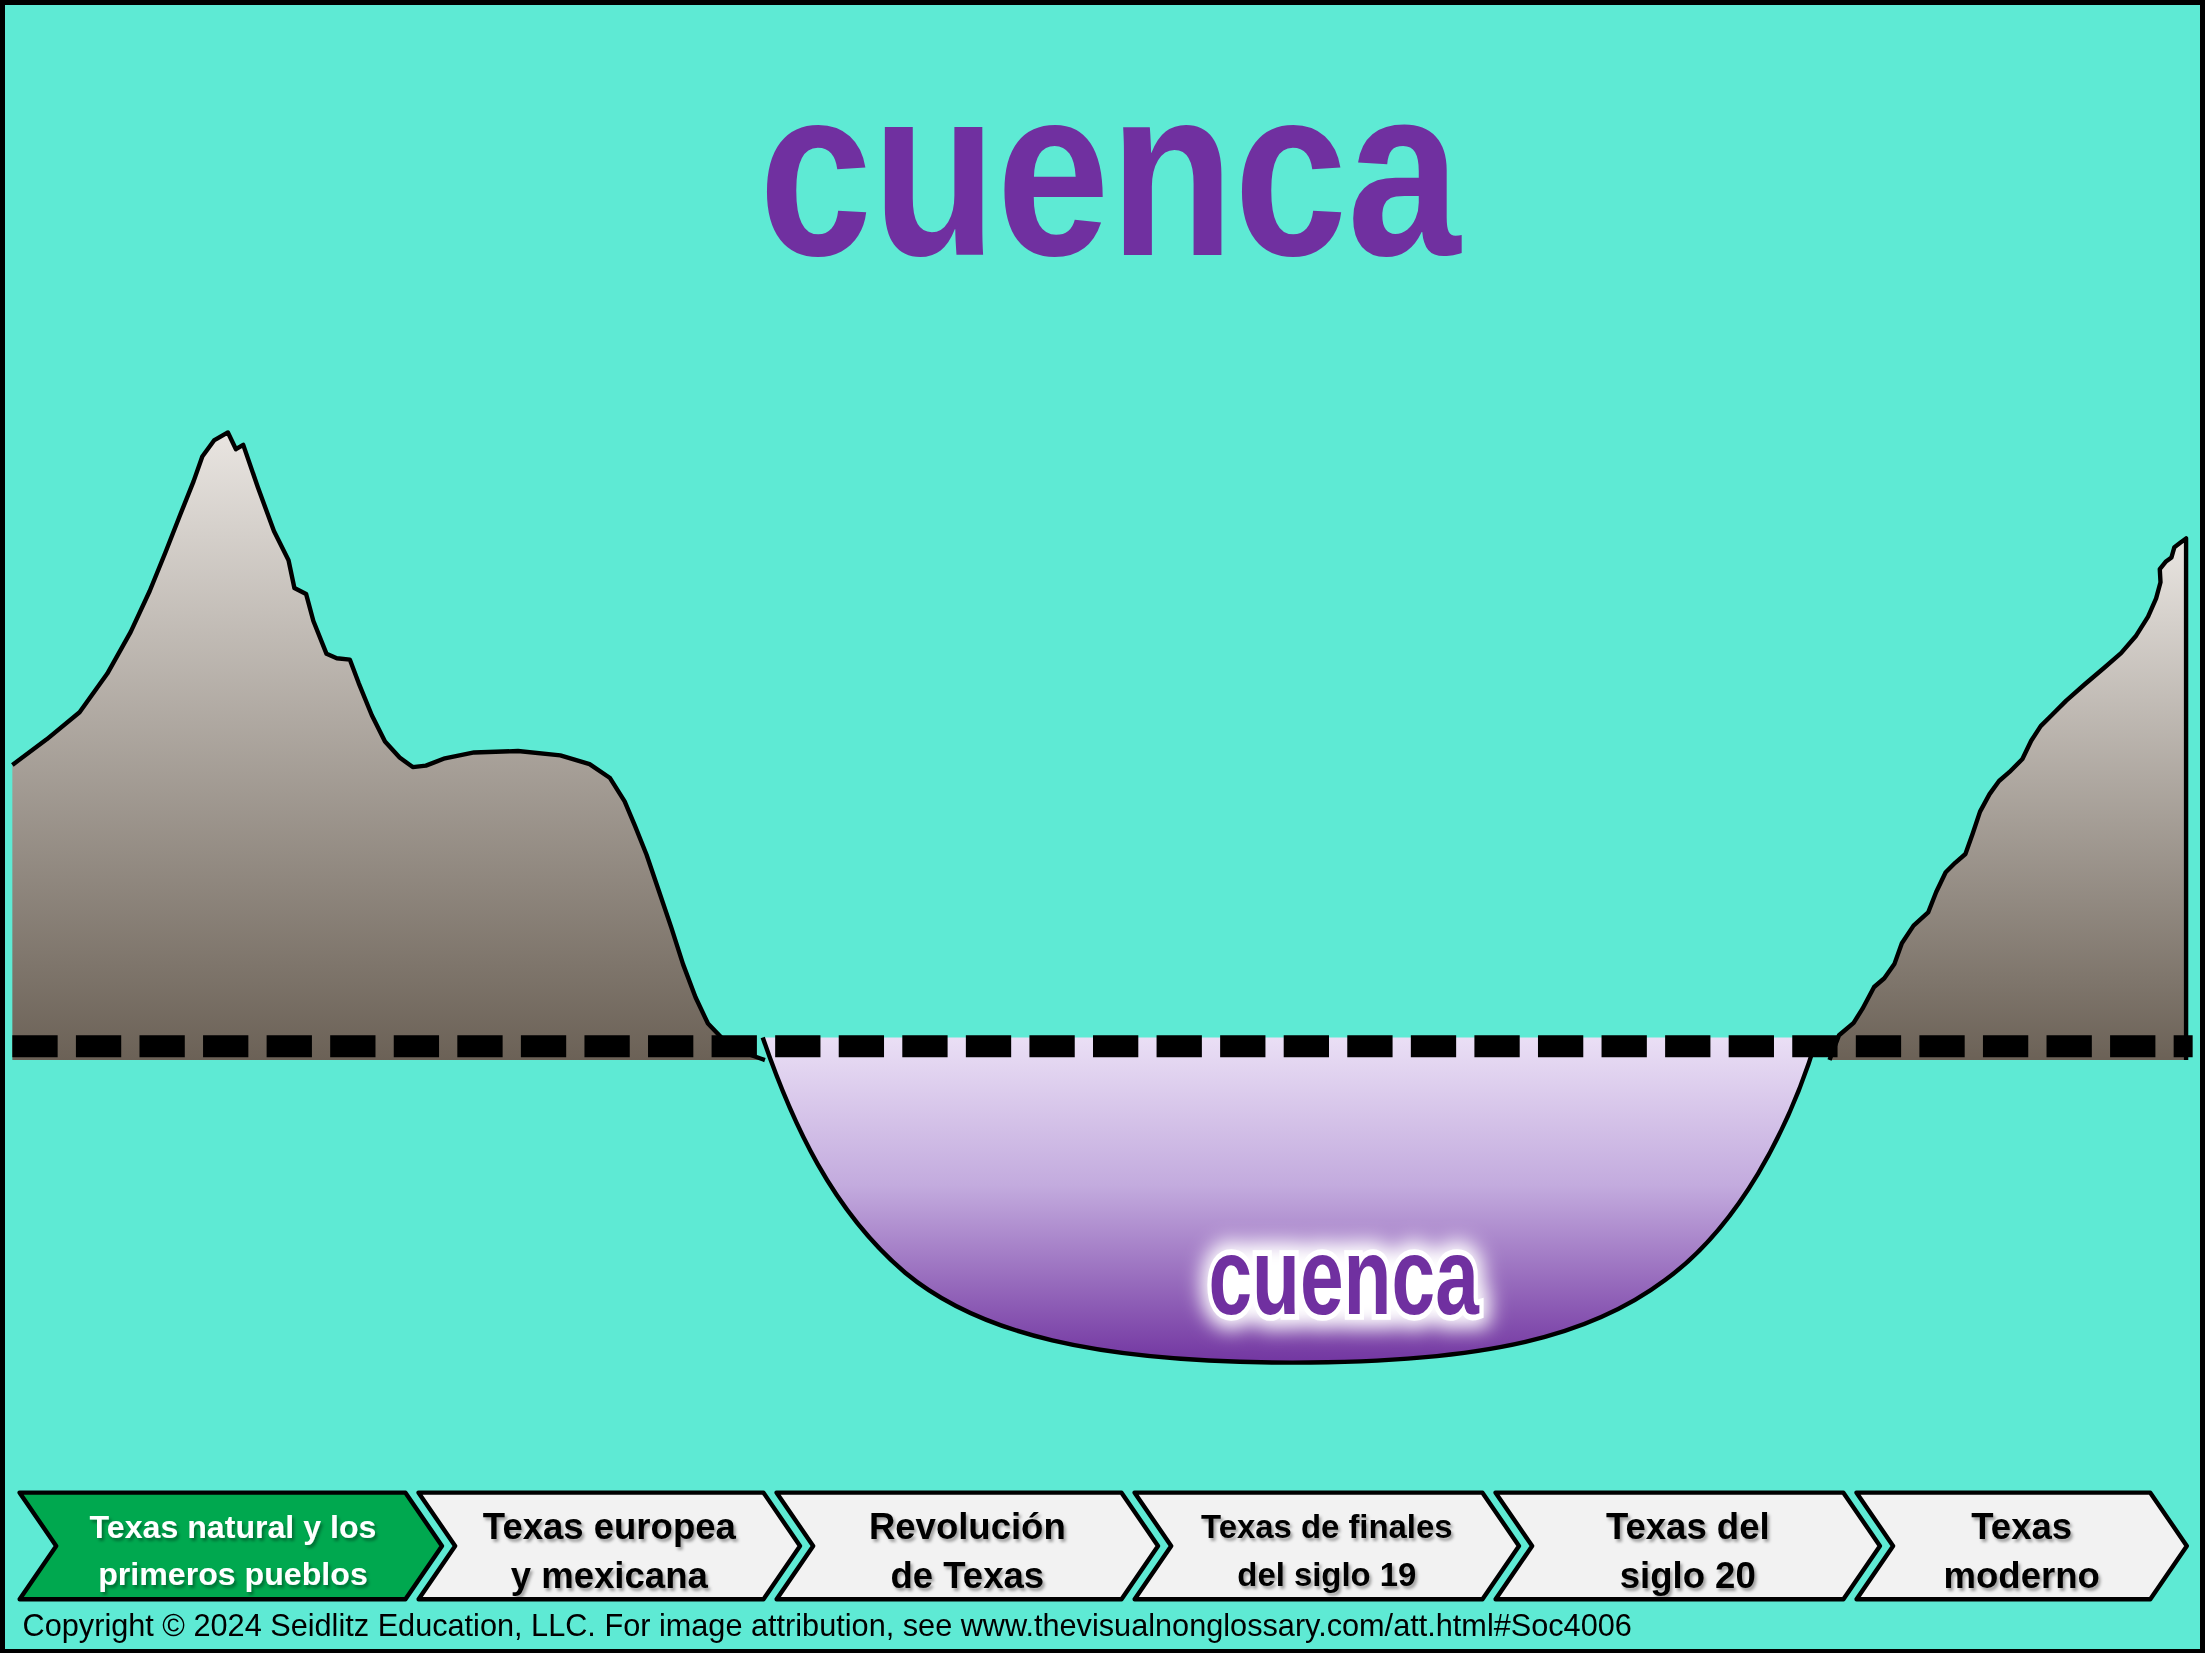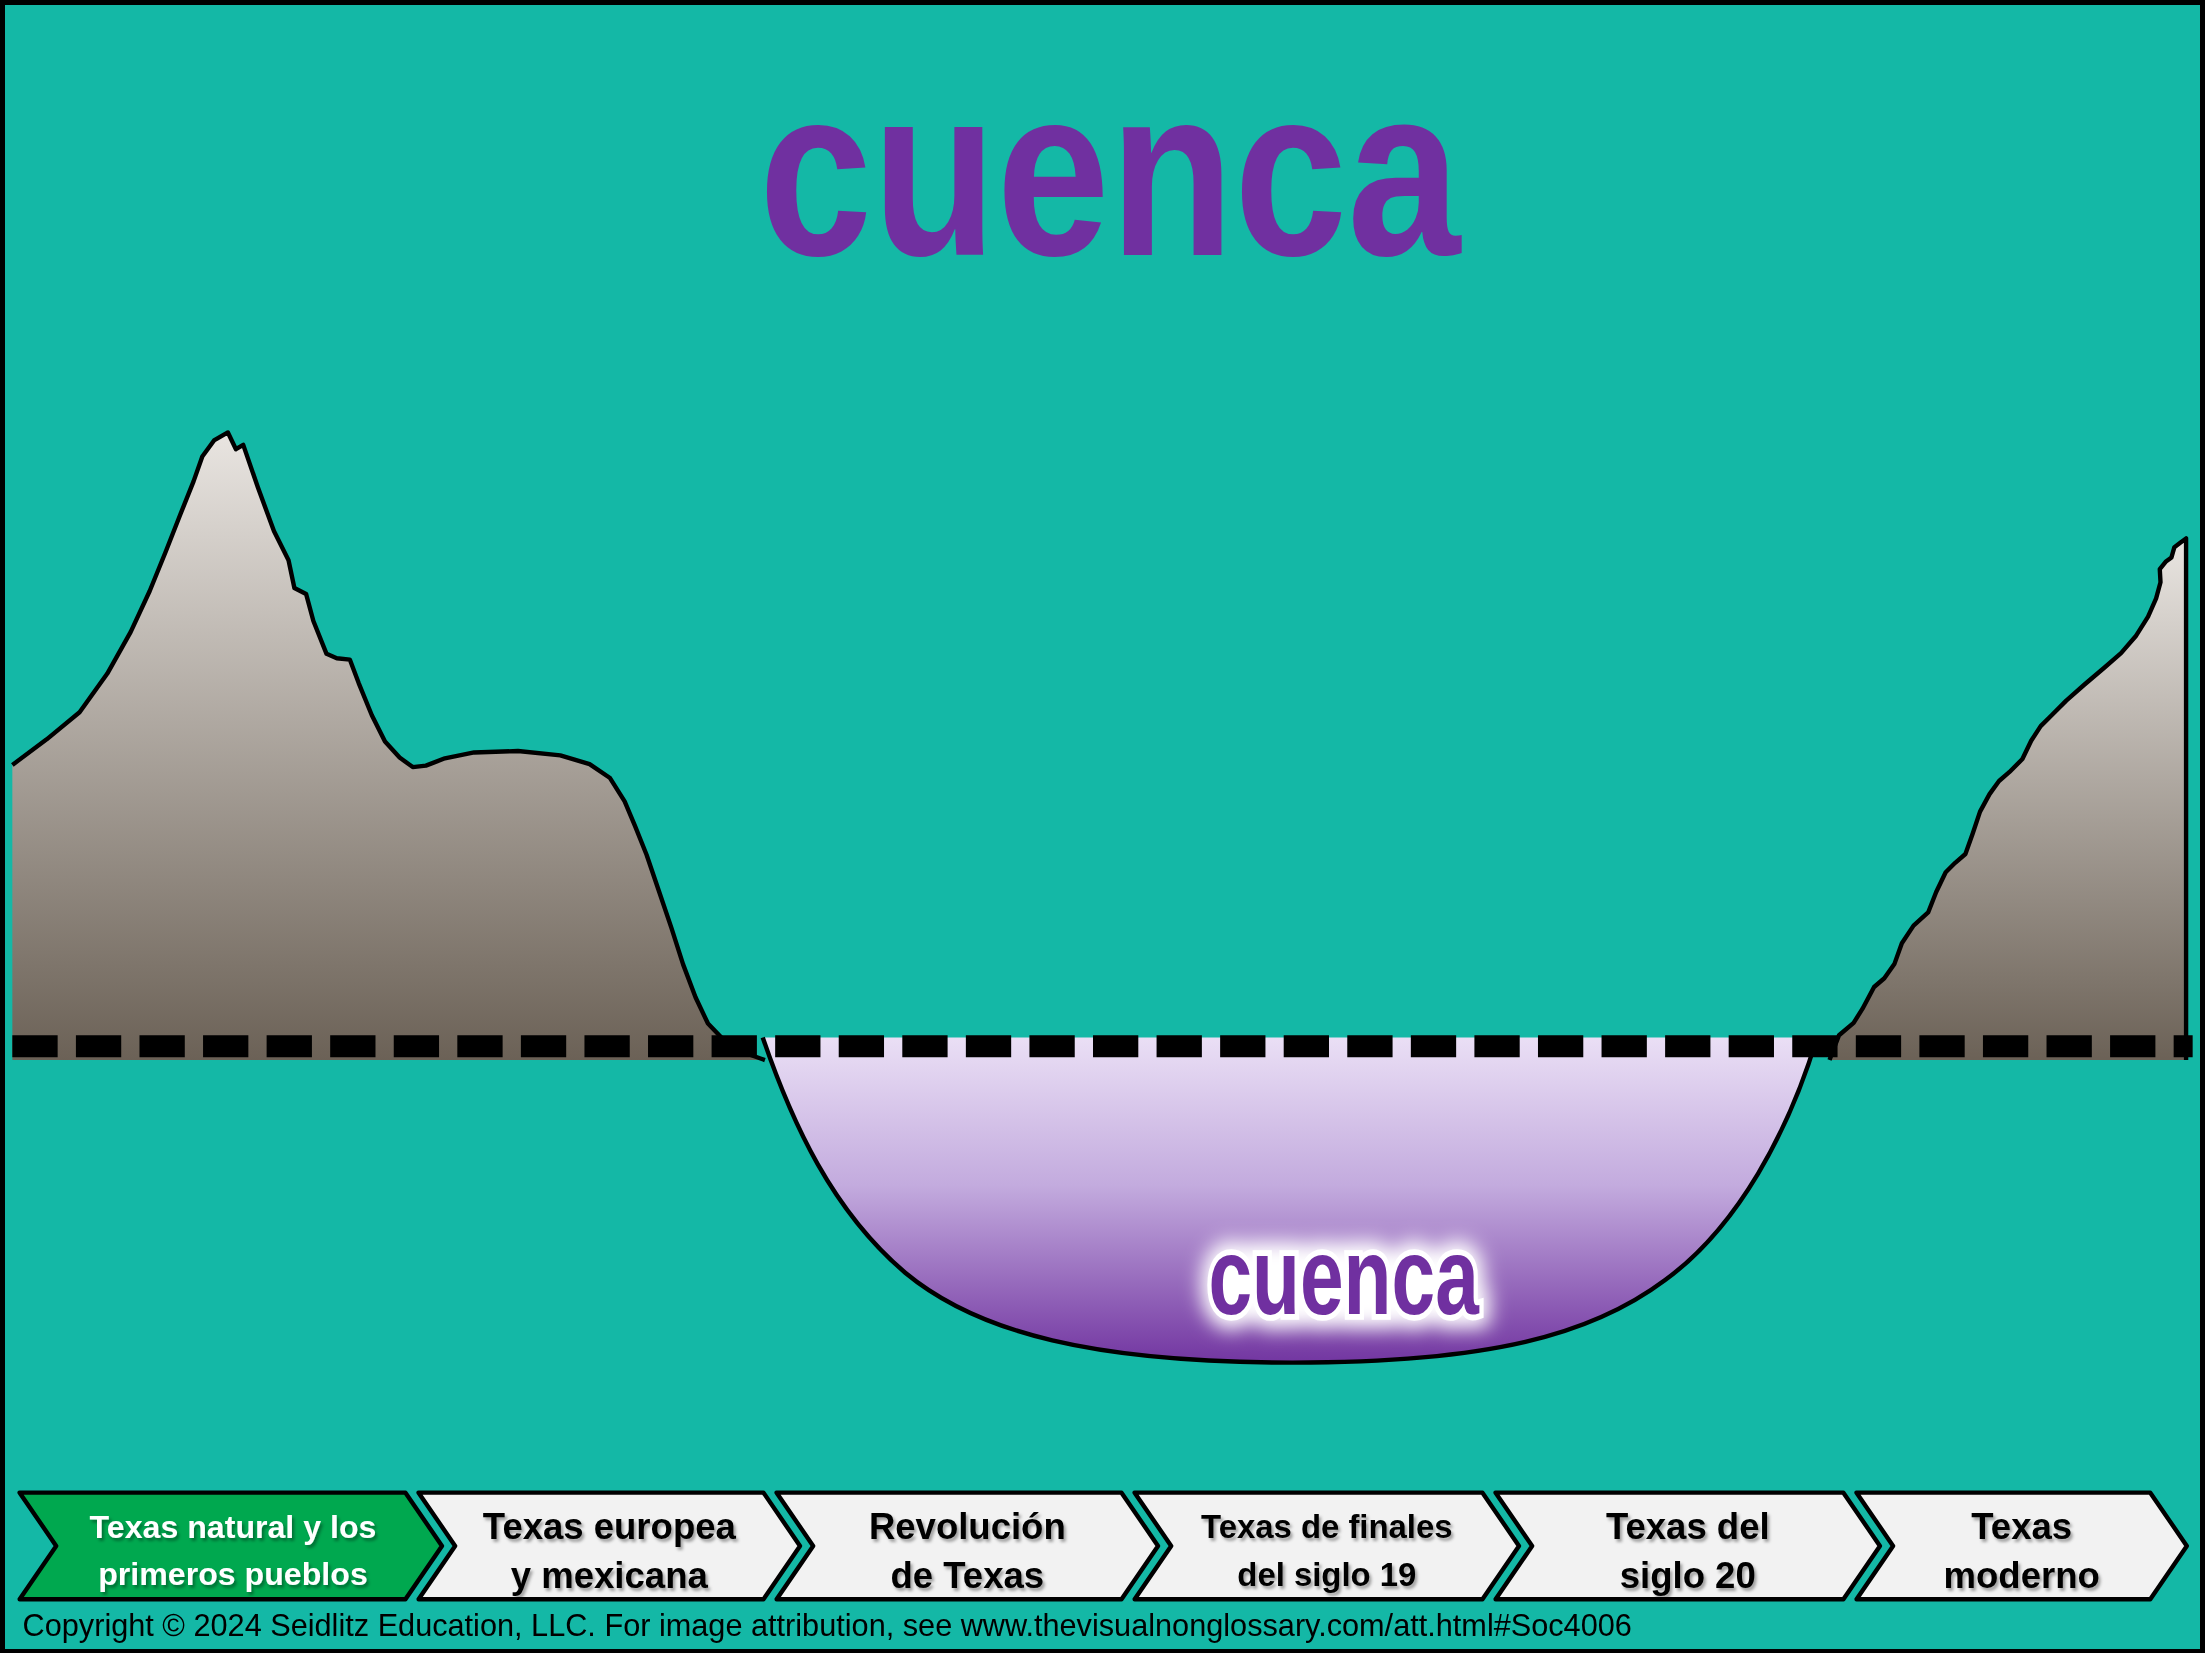--- a/index.html
+++ b/index.html
@@ -2,21 +2,21 @@
 <html style="font-size:11.8px"><head>
 <meta charset="utf-8">
 <style>
   html, body { margin: 0; padding: 0; background: #fff; }
   #canvas {
     position: relative;
     width: 2205px;
     height: 1654px;
     box-sizing: border-box;
     border: 5.1px solid #000;
-    background: #14b8a6;
+    background: #5eead4;
     font-family: "Liberation Sans", sans-serif;
     overflow: hidden;
   }
   #scene { position: absolute; inset: 0; width: 100%; height: 100%; }
   text { font-family: "Liberation Sans", sans-serif; }
   .tab-label { font-weight: bold; }
 </style>
 </head>
 <body>
 

